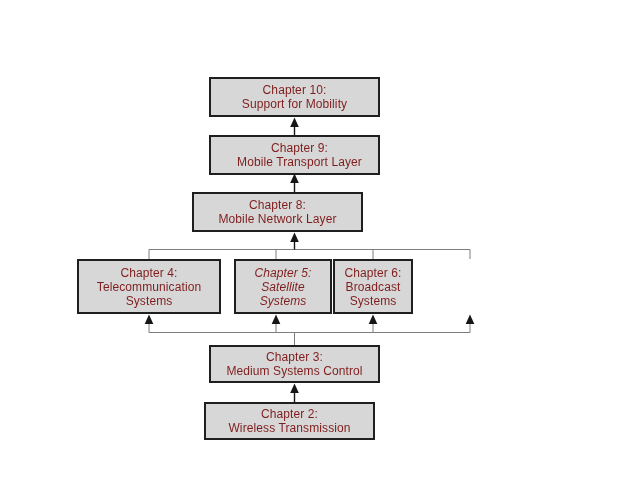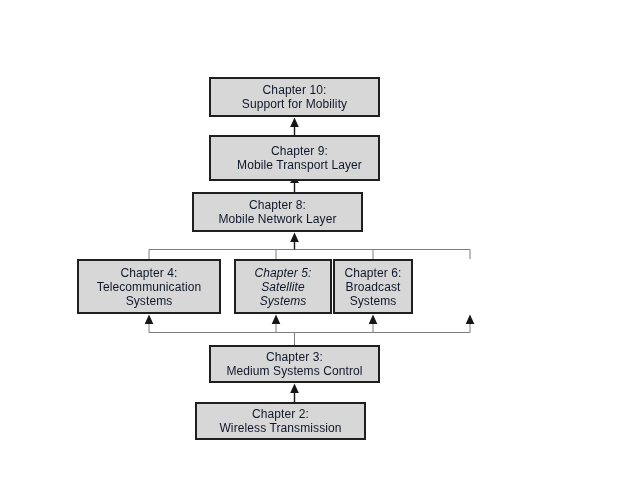--- a/index.html
+++ b/index.html
@@ -26,32 +26,32 @@
   .node {
     position: absolute;
     box-sizing: border-box;
     background: #d7d7d7;
     border: 2px solid #1f1f1f;
     display: flex;
     flex-direction: column;
     align-items: center;
     justify-content: center;
     text-align: center;
-    color: #0f172a;
+    color: #7f1d1d;
     font-size: 12px;
     line-height: 14px;
     letter-spacing: 0.1px;
   }
   .node span { display: block; }
   
   .ch10 { left: 209px; top:  77px; width: 171px; height: 40px; }
-  .ch9  { left: 209px; top: 135px; width: 171px; height: 46px; padding-left: 10px; }
+  .ch9  { left: 209px; top: 135px; width: 171px; height: 40px; padding-left: 10px; }
   .ch8  { left: 192px; top: 192px; width: 171px; height: 40px; }
   .ch3  { left: 209px; top: 345px; width: 171px; height: 38px; align-items: center; }
-  .ch2  { left: 195px; top: 402px; width: 171px; height: 38px; }
+  .ch2  { left: 204px; top: 402px; width: 171px; height: 38px; }
   
   .ch4  { left:  77px; top: 259px; width: 144px; height: 55px; }
   .ch5  { left: 234px; top: 259px; width:  98px; height: 55px; font-style: italic; }
   .ch6  { left: 333px; top: 259px; width:  80px; height: 55px; align-items: center; }
   .ch7  { left: 428px; top: 259px; width:  85px; height: 55px; }
 </style>
 </head>
 <body>
 
 <div class="stage">

